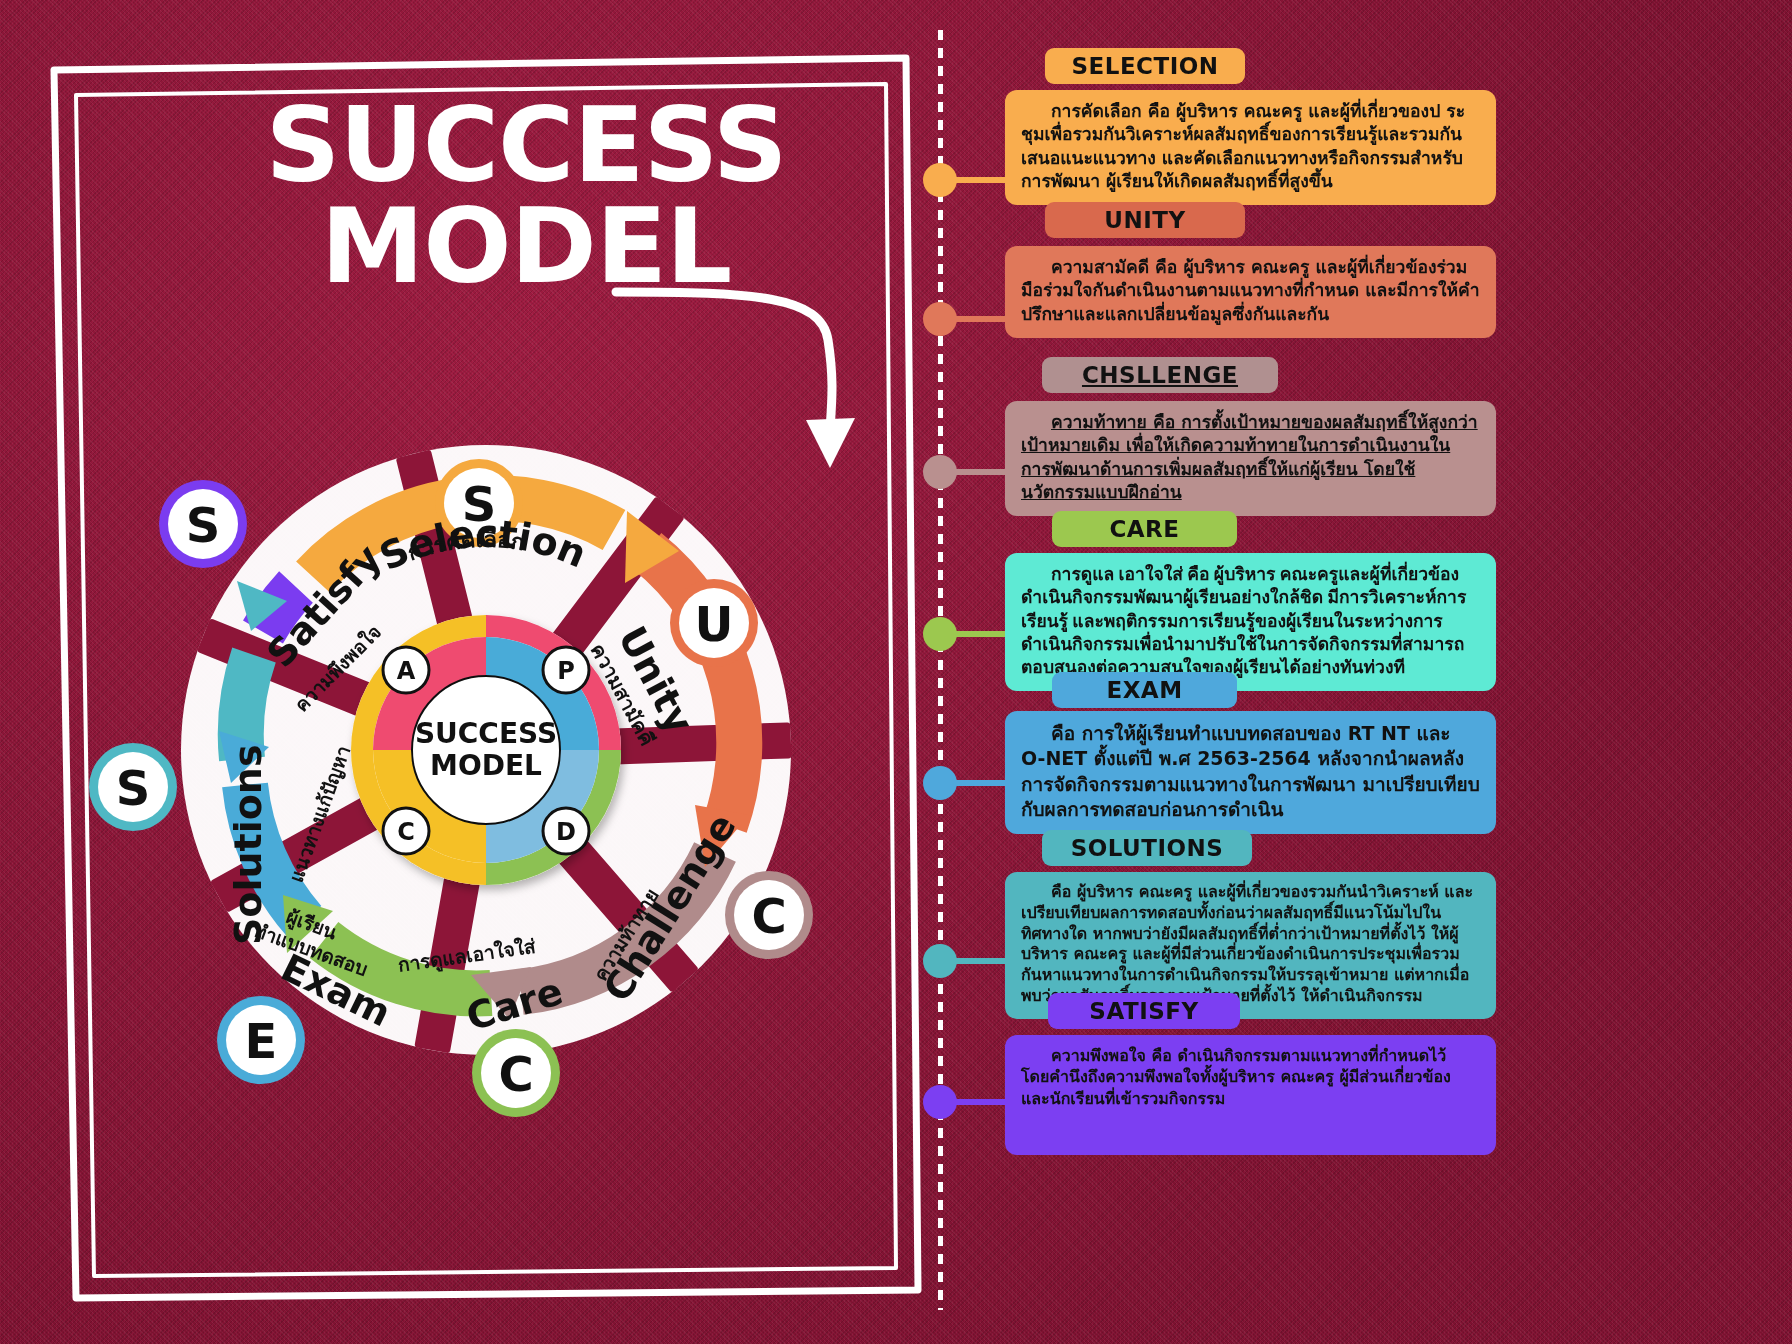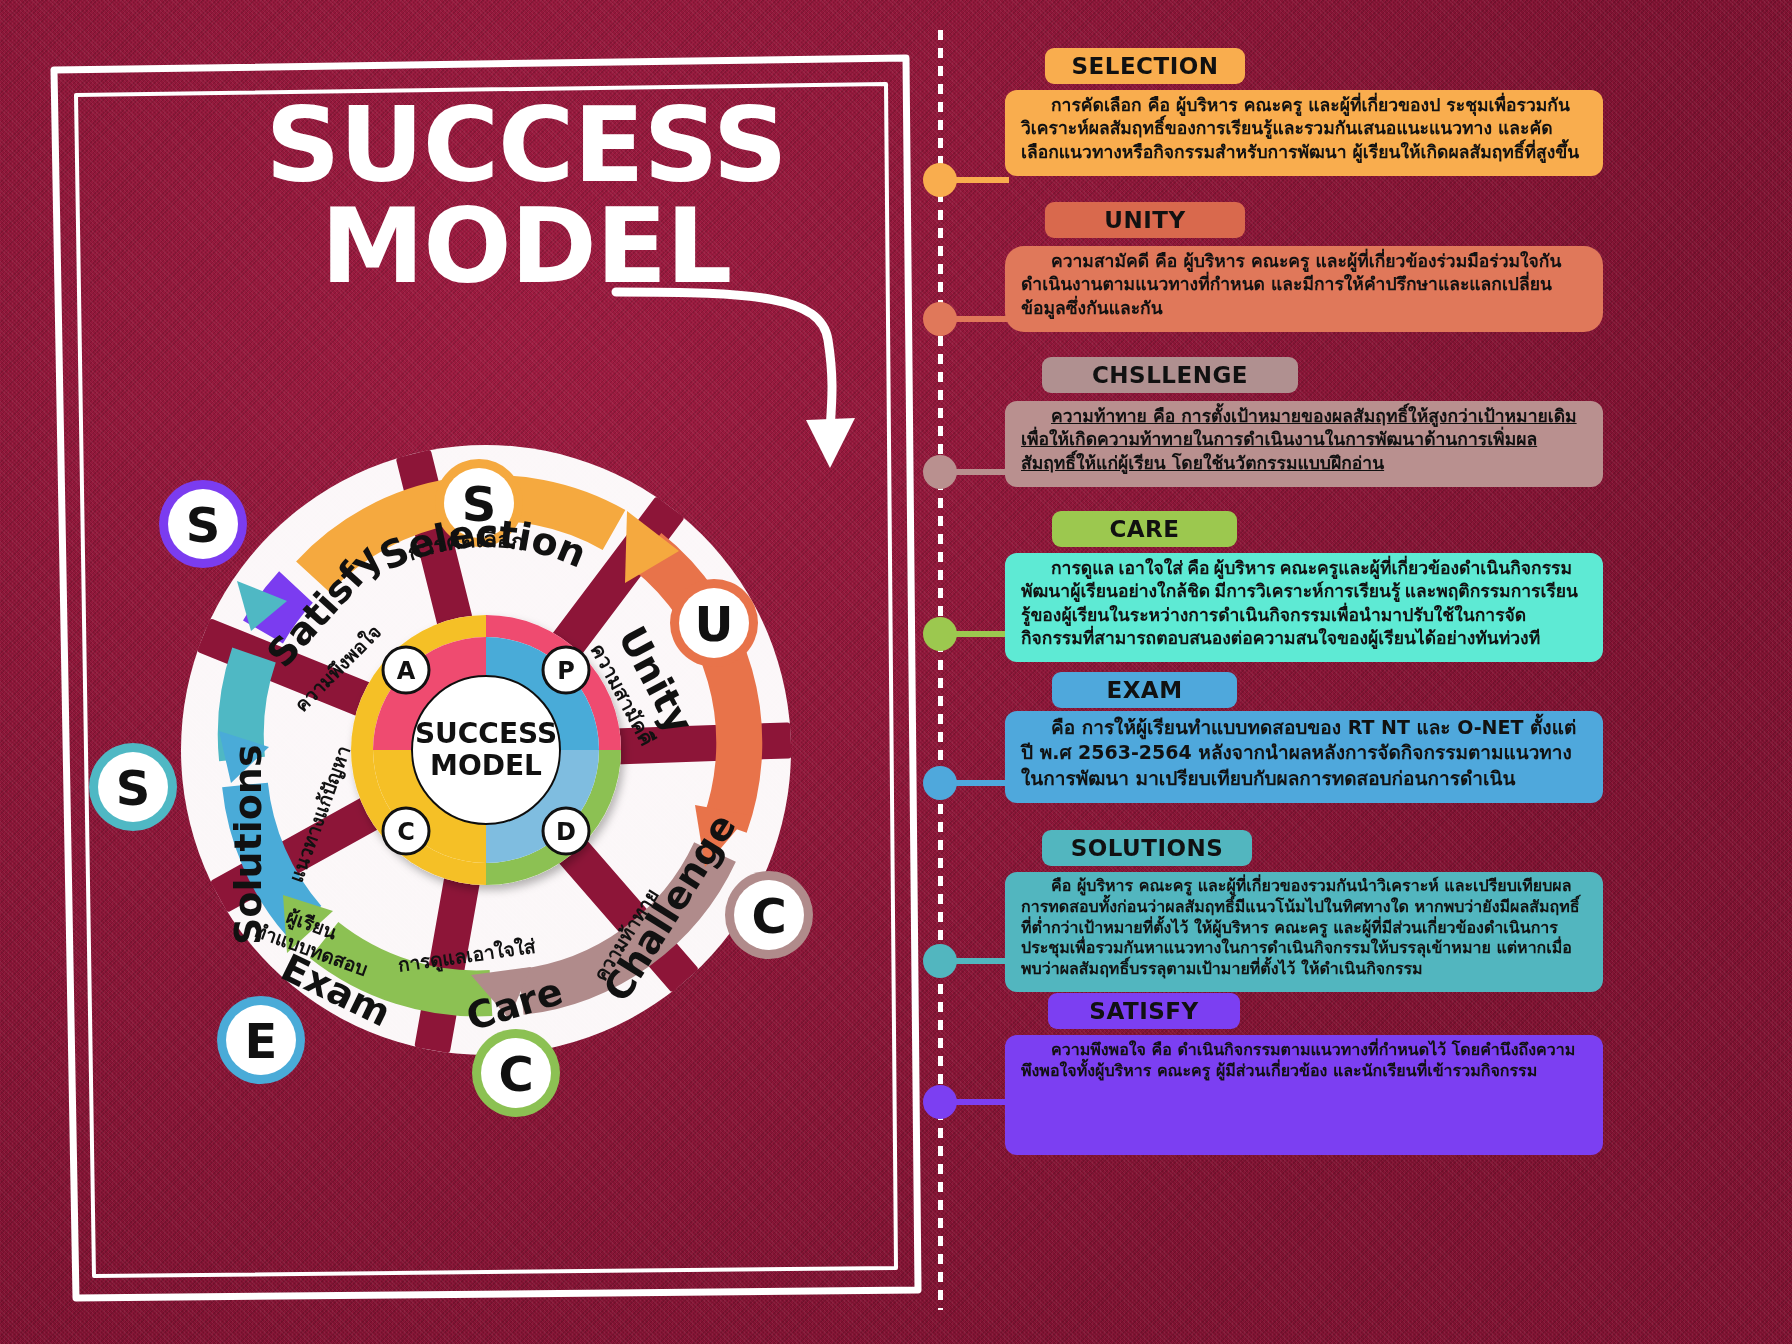--- a/index.html
+++ b/index.html
@@ -55,25 +55,25 @@
   }
   .tl-connector{ position:absolute; height:6px; left:24px; }
   .tl-head{
     position:absolute; border-radius:9px; height:36px;
     display:flex; align-items:center; justify-content:center;
     font-weight:bold; font-size:23px; color:#111; letter-spacing:0.5px;
     font-family:"DejaVu Sans", sans-serif;
   }
   .tl-body{
     position:absolute; left:75px; border-radius:12px;
-    padding:4px 16px 12px 16px;
+    padding:10px 16px 12px 16px;
     font-size:17.5px; line-height:1.33; color:#111;
     font-family:"DejaVu Sans", sans-serif; font-weight:bold;
     text-indent:30px;
-    width:598px;
+    width:491px;
   }
 
   
   svg{ display:block; overflow:visible; }
 </style>
 </head>
 <body>
 
 <div id="bg-texture"></div>
 
@@ -263,25 +263,25 @@
     <div class="tl-head" style="left:115px; top:0; width:200px; background:#f9ad4e;">SELECTION</div>
     <div class="tl-dot" style="top:115px; background:#f9ad4e;"></div>
     <div class="tl-connector" style="top:129px; width:55px; background:#f9ad4e;"></div>
     <div class="tl-body" style="top:42px; background:#f9ad4e;">การคัดเลือก คือ ผู้บริหาร คณะครู และผู้ที่เกี่ยวของป ระชุมเพื่อรวมกันวิเคราะห์ผลสัมฤทธิ์ของการเรียนรู้และรวมกันเสนอแนะแนวทาง และคัดเลือกแนวทางหรือกิจกรรมสำหรับการพัฒนา ผู้เรียนให้เกิดผลสัมฤทธิ์ที่สูงขึ้น</div>
   </div>
 
   <div class="tl-item" style="top:202px;">
     <div class="tl-head" style="left:115px; top:0; width:200px; background:#d9694d;">UNITY</div>
     <div class="tl-dot" style="top:100px; background:#e0785a;"></div>
     <div class="tl-connector" style="top:114px; width:55px; background:#e0785a;"></div>
-    <div class="tl-body" style="top:44px; background:#e0785a;border-radius:19px;">ความสามัคดี คือ ผู้บริหาร คณะครู และผู้ที่เกี่ยวข้องร่วมมือร่วมใจกันดำเนินงานตามแนวทางที่กำหนด และมีการให้คำปรึกษาและแลกเปลี่ยนข้อมูลซึ่งกันและกัน</div>
+    <div class="tl-body" style="top:44px; background:#e0785a;">ความสามัคดี คือ ผู้บริหาร คณะครู และผู้ที่เกี่ยวข้องร่วมมือร่วมใจกันดำเนินงานตามแนวทางที่กำหนด และมีการให้คำปรึกษาและแลกเปลี่ยนข้อมูลซึ่งกันและกัน</div>
   </div>
 
   <div class="tl-item" style="top:357px;">
-    <div class="tl-head" style="left:112px; top:0; width:256px; background:#b09090;">CHSLLENGE</div>
+    <div class="tl-head" style="left:112px; top:0; width:236px; background:#b09090;text-decoration:underline;">CHSLLENGE</div>
     <div class="tl-dot" style="top:98px; background:#b9908f;"></div>
     <div class="tl-connector" style="top:112px; width:55px; background:#b9908f;"></div>
     <div class="tl-body" style="top:44px; background:#b9908f;text-decoration:underline;">ความท้าทาย คือ การตั้งเป้าหมายของผลสัมฤทธิ์ให้สูงกว่าเป้าหมายเดิม เพื่อให้เกิดความท้าทายในการดำเนินงานในการพัฒนาด้านการเพิ่มผลสัมฤทธิ์ให้แก่ผู้เรียน โดยใช้นวัตกรรมแบบฝึกอ่าน</div>
   </div>
 
   <div class="tl-item" style="top:511px;">
     <div class="tl-head" style="left:122px; top:0; width:185px; background:#9cc84f;">CARE</div>
     <div class="tl-dot" style="top:106px; background:#9cc84f;"></div>
     <div class="tl-connector" style="top:120px; width:55px; background:#9cc84f;"></div>
     <div class="tl-body" style="top:42px; background:#5eead4;font-family:Liberation Serif, serif;">การดูแล เอาใจใส่ คือ ผู้บริหาร คณะครูและผู้ที่เกี่ยวข้องดำเนินกิจกรรมพัฒนาผู้เรียนอย่างใกล้ชิด มีการวิเคราะห์การเรียนรู้ และพฤติกรรมการเรียนรู้ของผู้เรียนในระหว่างการดำเนินกิจกรรมเพื่อนำมาปรับใช้ในการจัดกิจกรรมที่สามารถตอบสนองต่อความสนใจของผู้เรียนได้อย่างทันท่วงที</div>

